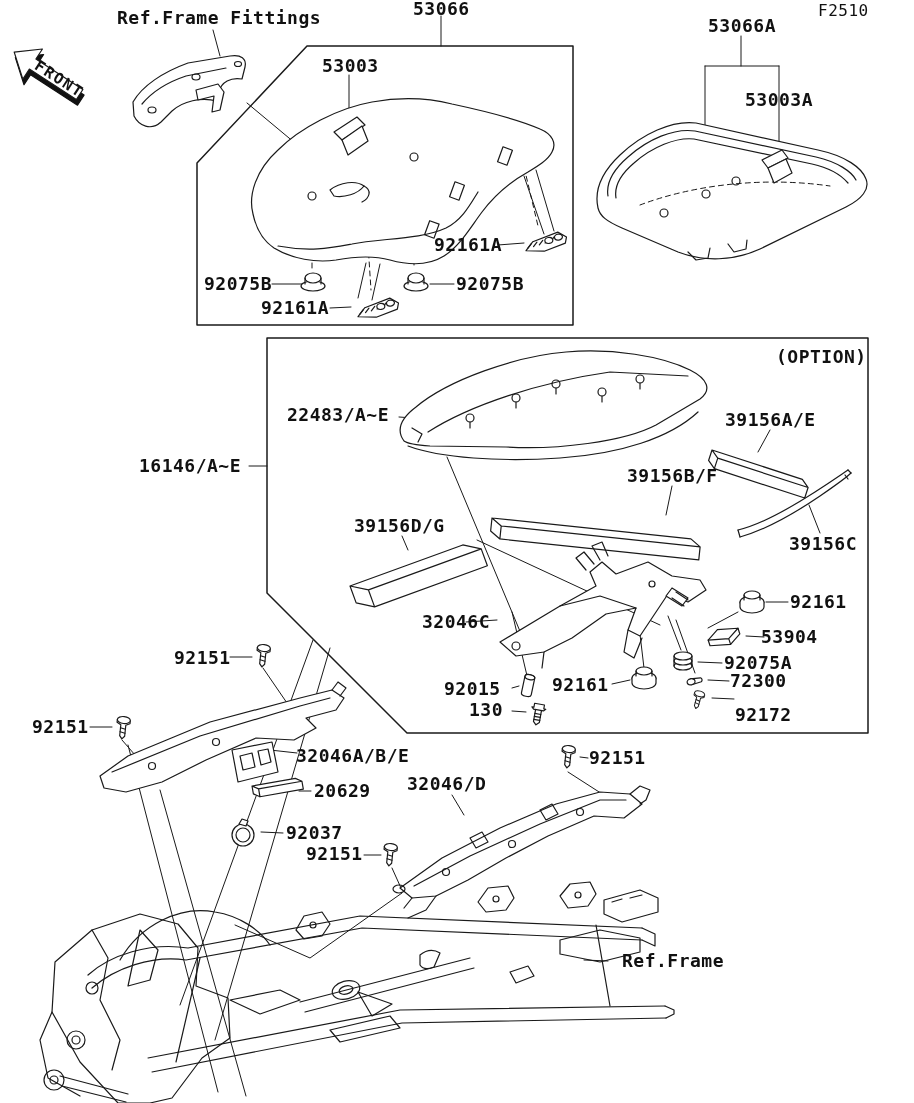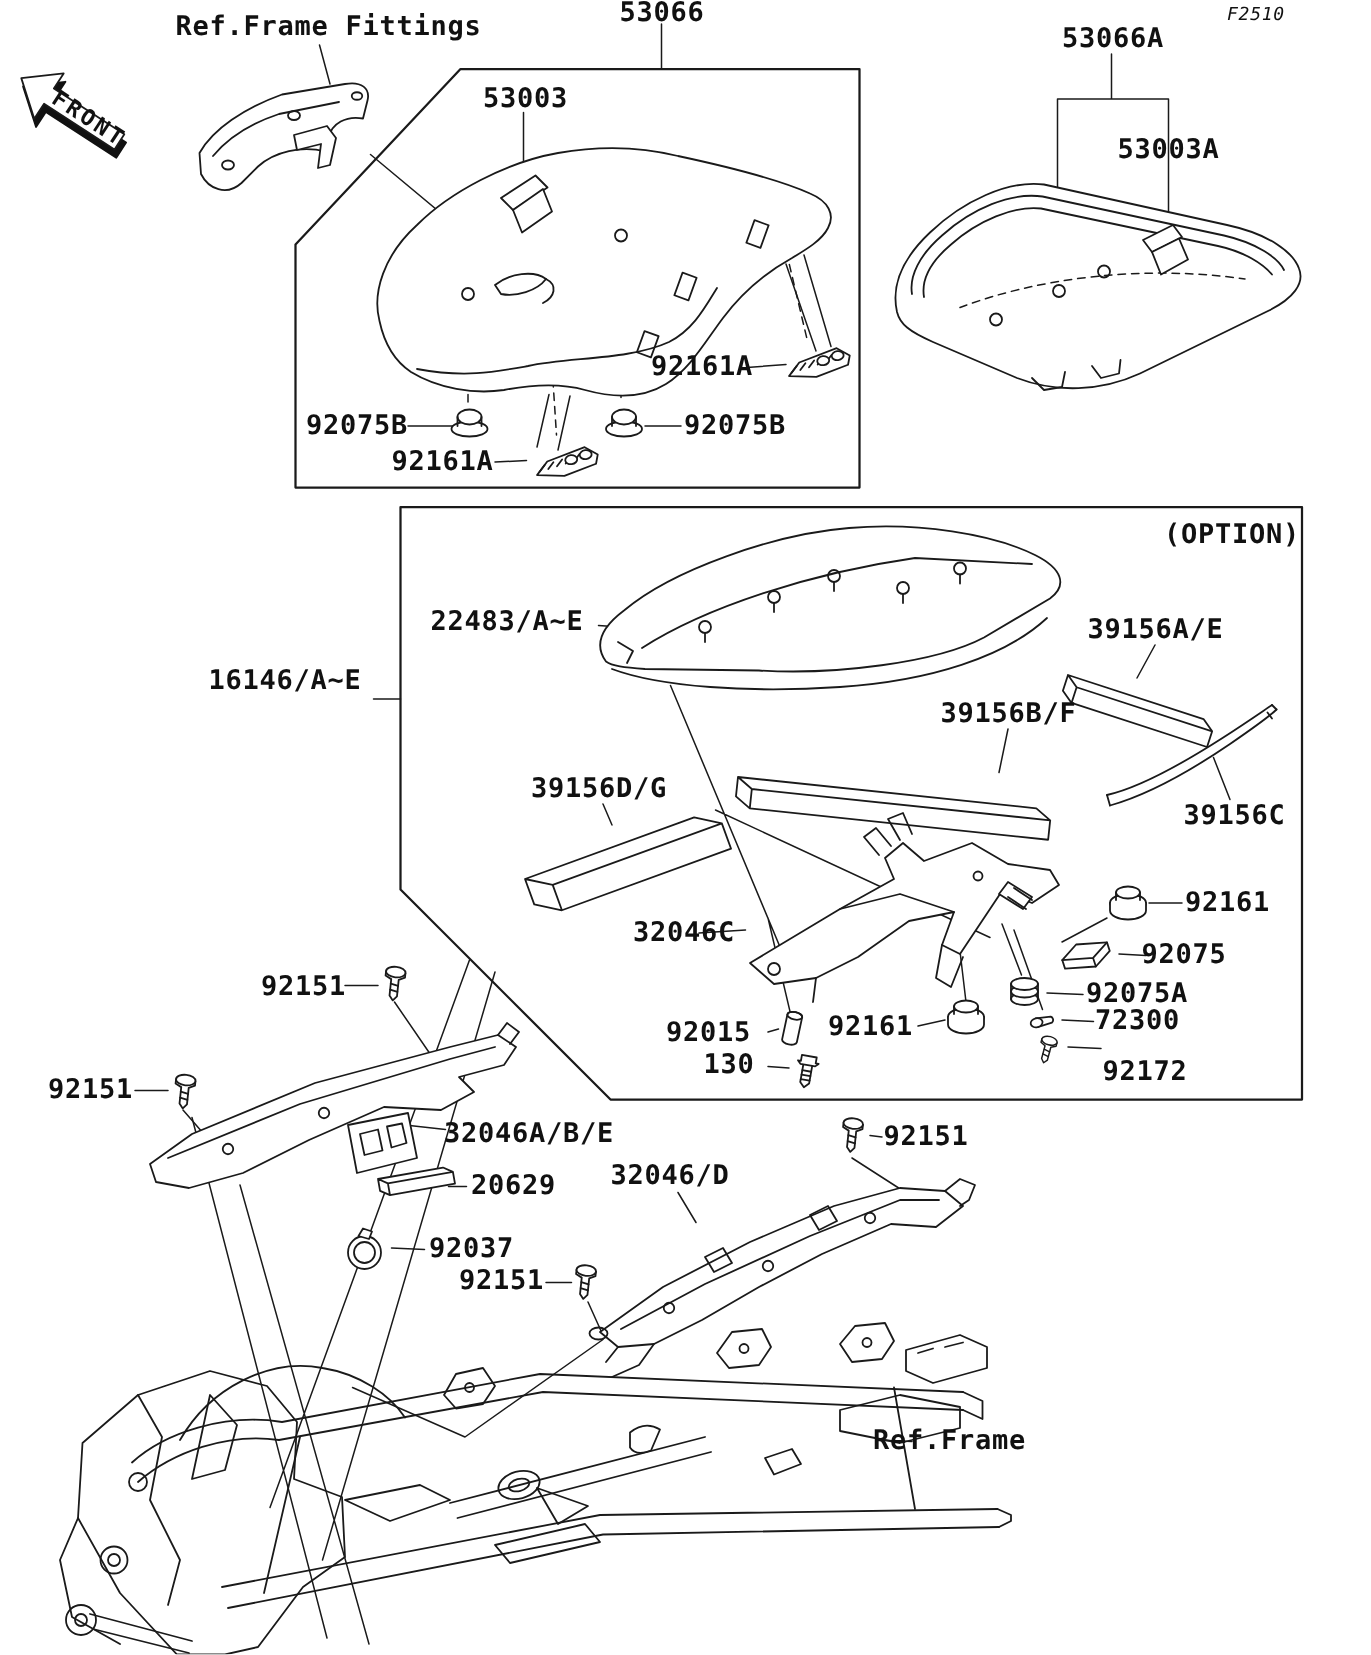--- a/index.html
+++ b/index.html
@@ -12,21 +12,21 @@
   }
   .stage svg{position:absolute;left:0;top:0;}
   .plabel{
     position:absolute;
     font:700 18px/1.05 "DejaVu Sans Mono",monospace;
     letter-spacing:.5px;
     color:#111;
     white-space:nowrap;
     text-align:right;
   }
-  .plabel.light{font-weight:400;font-size:12px;letter-spacing:.5px;font-style:italic;}
+  .plabel.light{font-weight:400;font-size:16px;letter-spacing:.5px;}
   svg path, svg ellipse, svg circle, svg rect, svg line{
     stroke:#1a1a1a; fill:none;
     stroke-width:1.2; stroke-linecap:round; stroke-linejoin:round;
   }
   svg .thin{stroke-width:1;}
   svg .box{stroke-width:1.5;}
   svg .wfill{fill:#ffffff;}
   svg .bfill{fill:#111;stroke:#111;}
   svg .dash{stroke-dasharray:5,4;}
   svg text{stroke:none;}
@@ -294,35 +294,35 @@
   <div class="plabel" style="left:322px;top:57px">53003</div>
   <div class="plabel" style="left:708px;top:17px">53066A</div>
   <div class="plabel" style="left:745px;top:91px">53003A</div>
   <div class="plabel" style="left:434px;top:236px">92161A</div>
   <div class="plabel" style="left:204px;top:275px">92075B</div>
   <div class="plabel" style="left:456px;top:275px">92075B</div>
   <div class="plabel" style="left:261px;top:299px">92161A</div>
   <div class="plabel" style="left:776px;top:348px">(OPTION)</div>
   <div class="plabel" style="left:287px;top:406px">22483/A~E</div>
   <div class="plabel" style="left:725px;top:411px">39156A/E</div>
-  <div class="plabel" style="left:139px;top:445px">16146/A~E</div>
+  <div class="plabel" style="left:139px;top:457px">16146/A~E</div>
   <div class="plabel" style="left:627px;top:467px">39156B/F</div>
   <div class="plabel" style="left:354px;top:517px">39156D/G</div>
   <div class="plabel" style="left:789px;top:535px">39156C</div>
   <div class="plabel" style="left:422px;top:613px">32046C</div>
   <div class="plabel" style="left:790px;top:593px">92161</div>
-  <div class="plabel" style="left:761px;top:628px">92075</div>
+  <div class="plabel" style="left:761px;top:628px">53904</div>
   <div class="plabel" style="left:174px;top:649px">92151</div>
   <div class="plabel" style="left:724px;top:654px">92075A</div>
   <div class="plabel" style="left:730px;top:672px">72300</div>
   <div class="plabel" style="left:552px;top:676px">92161</div>
   <div class="plabel" style="left:444px;top:680px">92015</div>
   <div class="plabel" style="left:735px;top:706px">92172</div>
   <div class="plabel" style="left:469px;top:701px">130</div>
   <div class="plabel" style="left:32px;top:718px">92151</div>
   <div class="plabel" style="left:296px;top:747px">32046A/B/E</div>
   <div class="plabel" style="left:314px;top:782px">20629</div>
   <div class="plabel" style="left:407px;top:775px">32046/D</div>
   <div class="plabel" style="left:589px;top:749px">92151</div>
   <div class="plabel" style="left:286px;top:824px">92037</div>
   <div class="plabel" style="left:306px;top:845px">92151</div>
-  <div class="plabel" style="left:582px;top:952px">Ref.Frame</div>
+  <div class="plabel" style="left:622px;top:952px">Ref.Frame</div>
 </div>
 
 </body></html>

